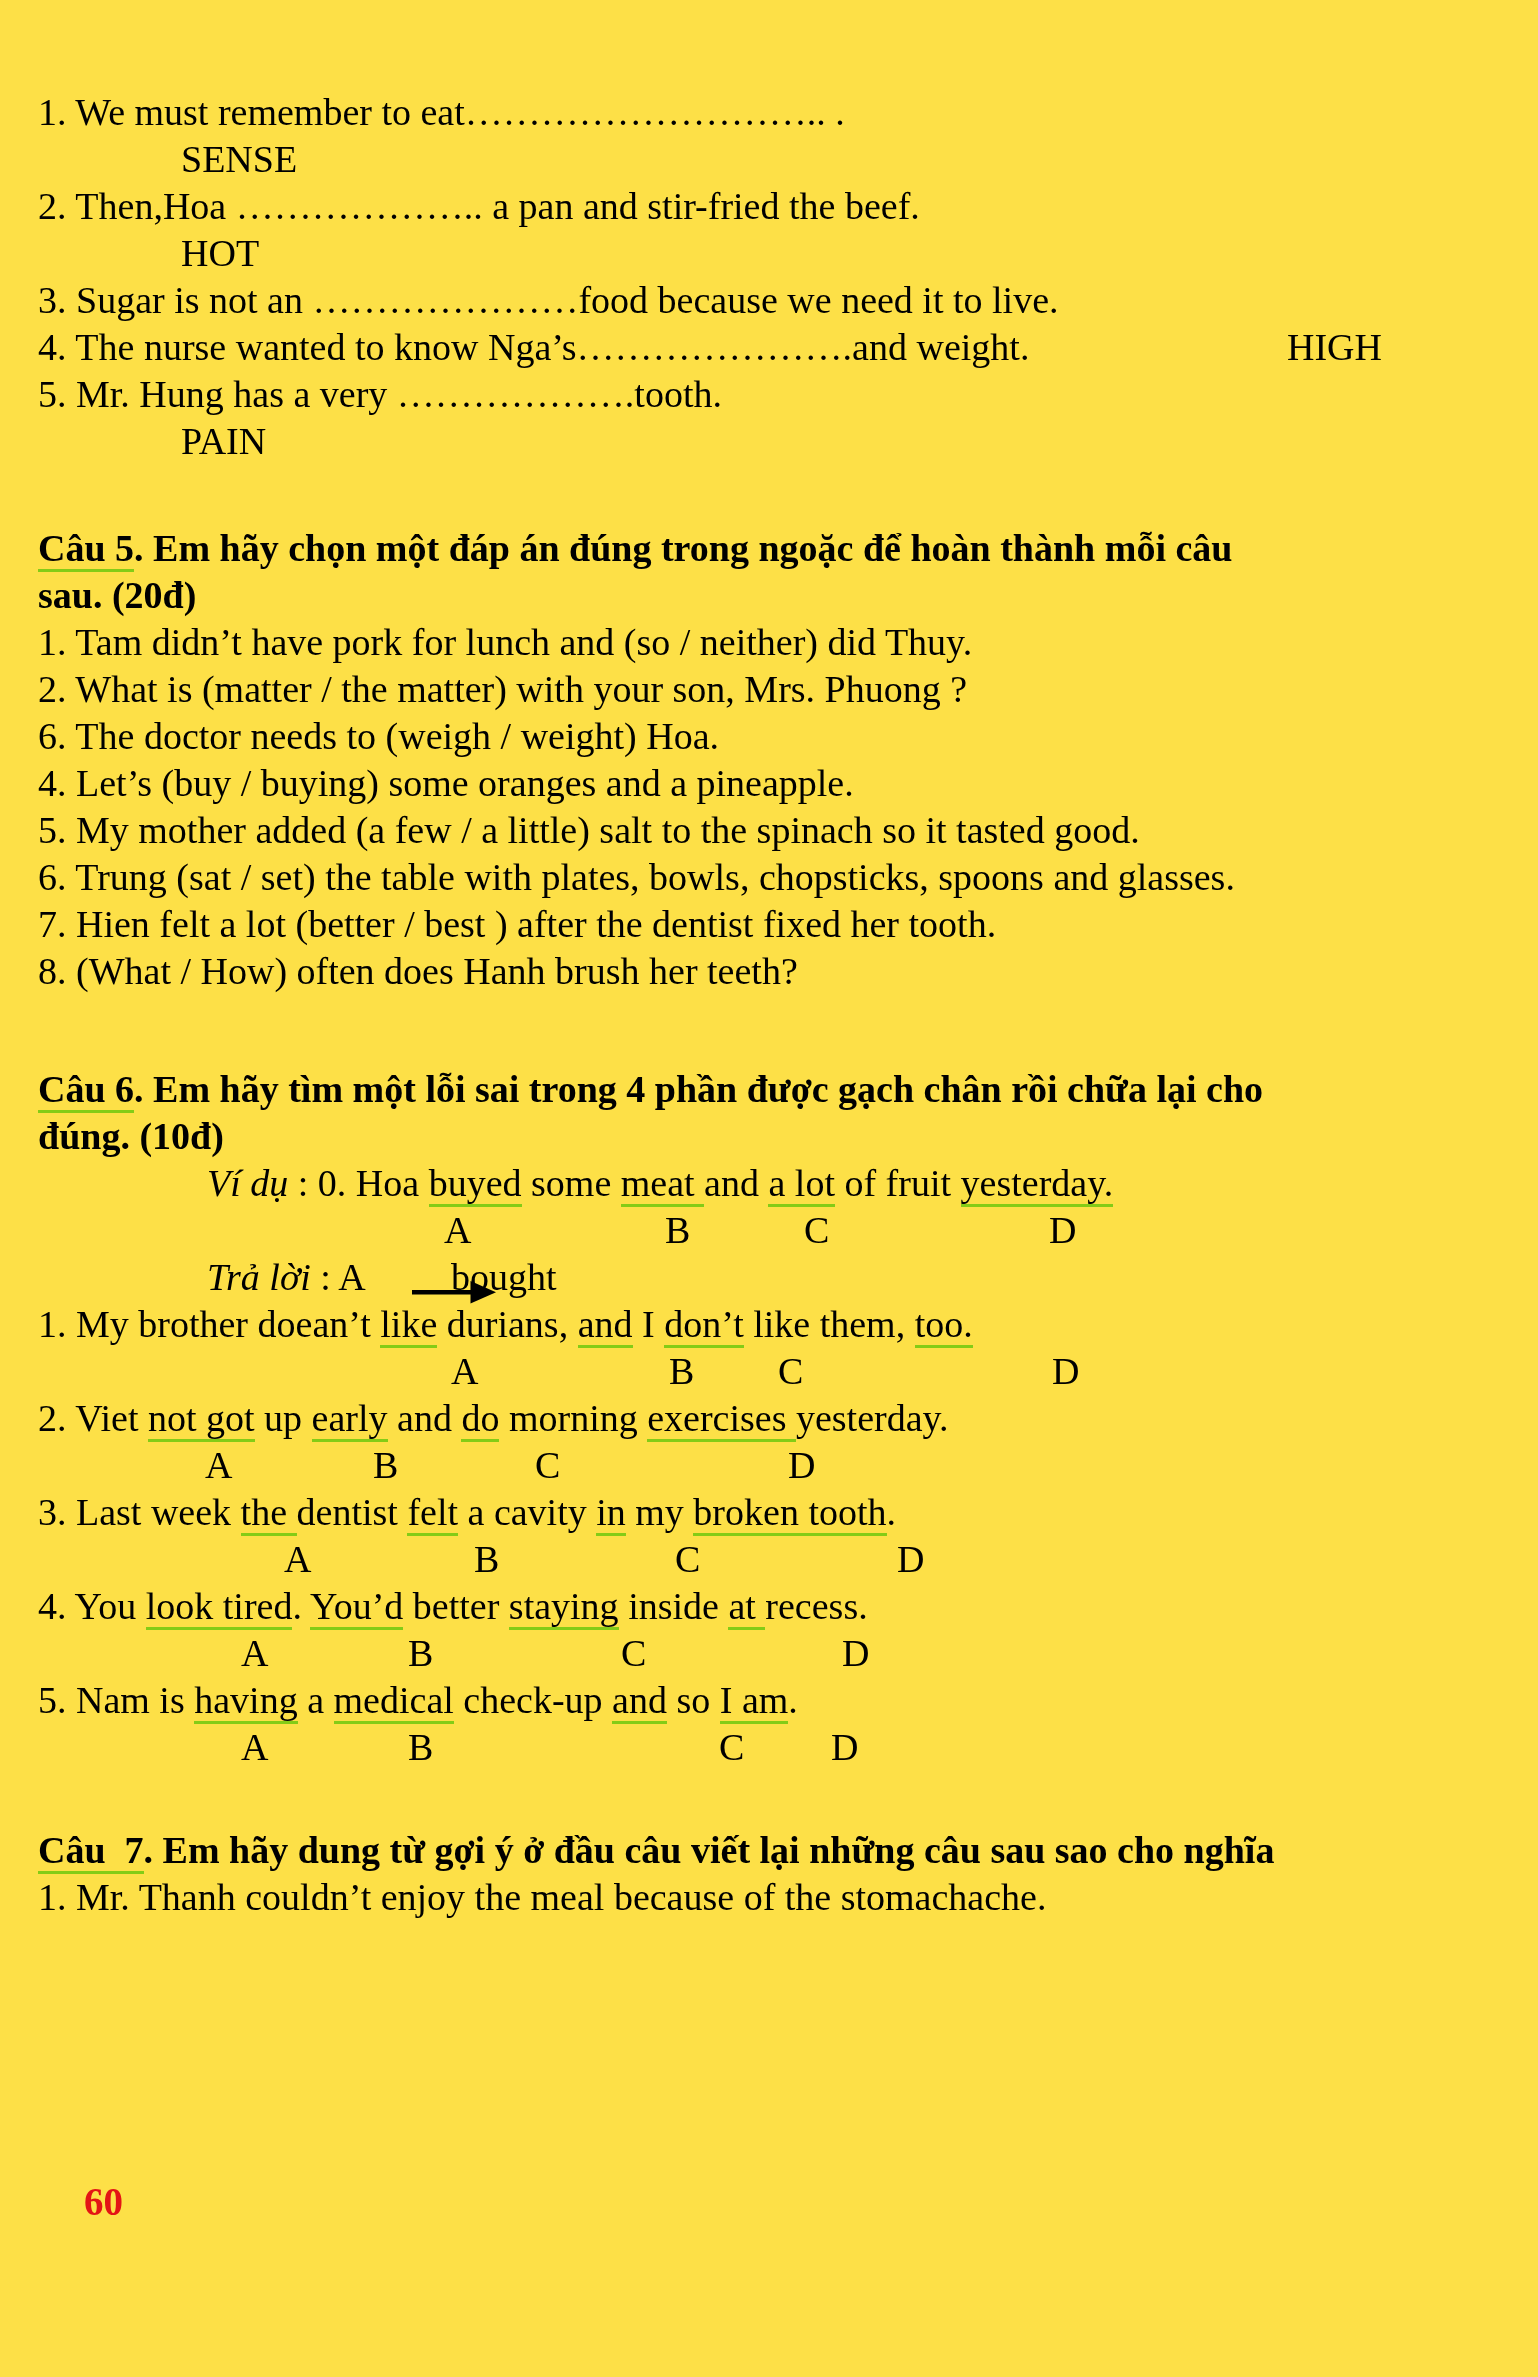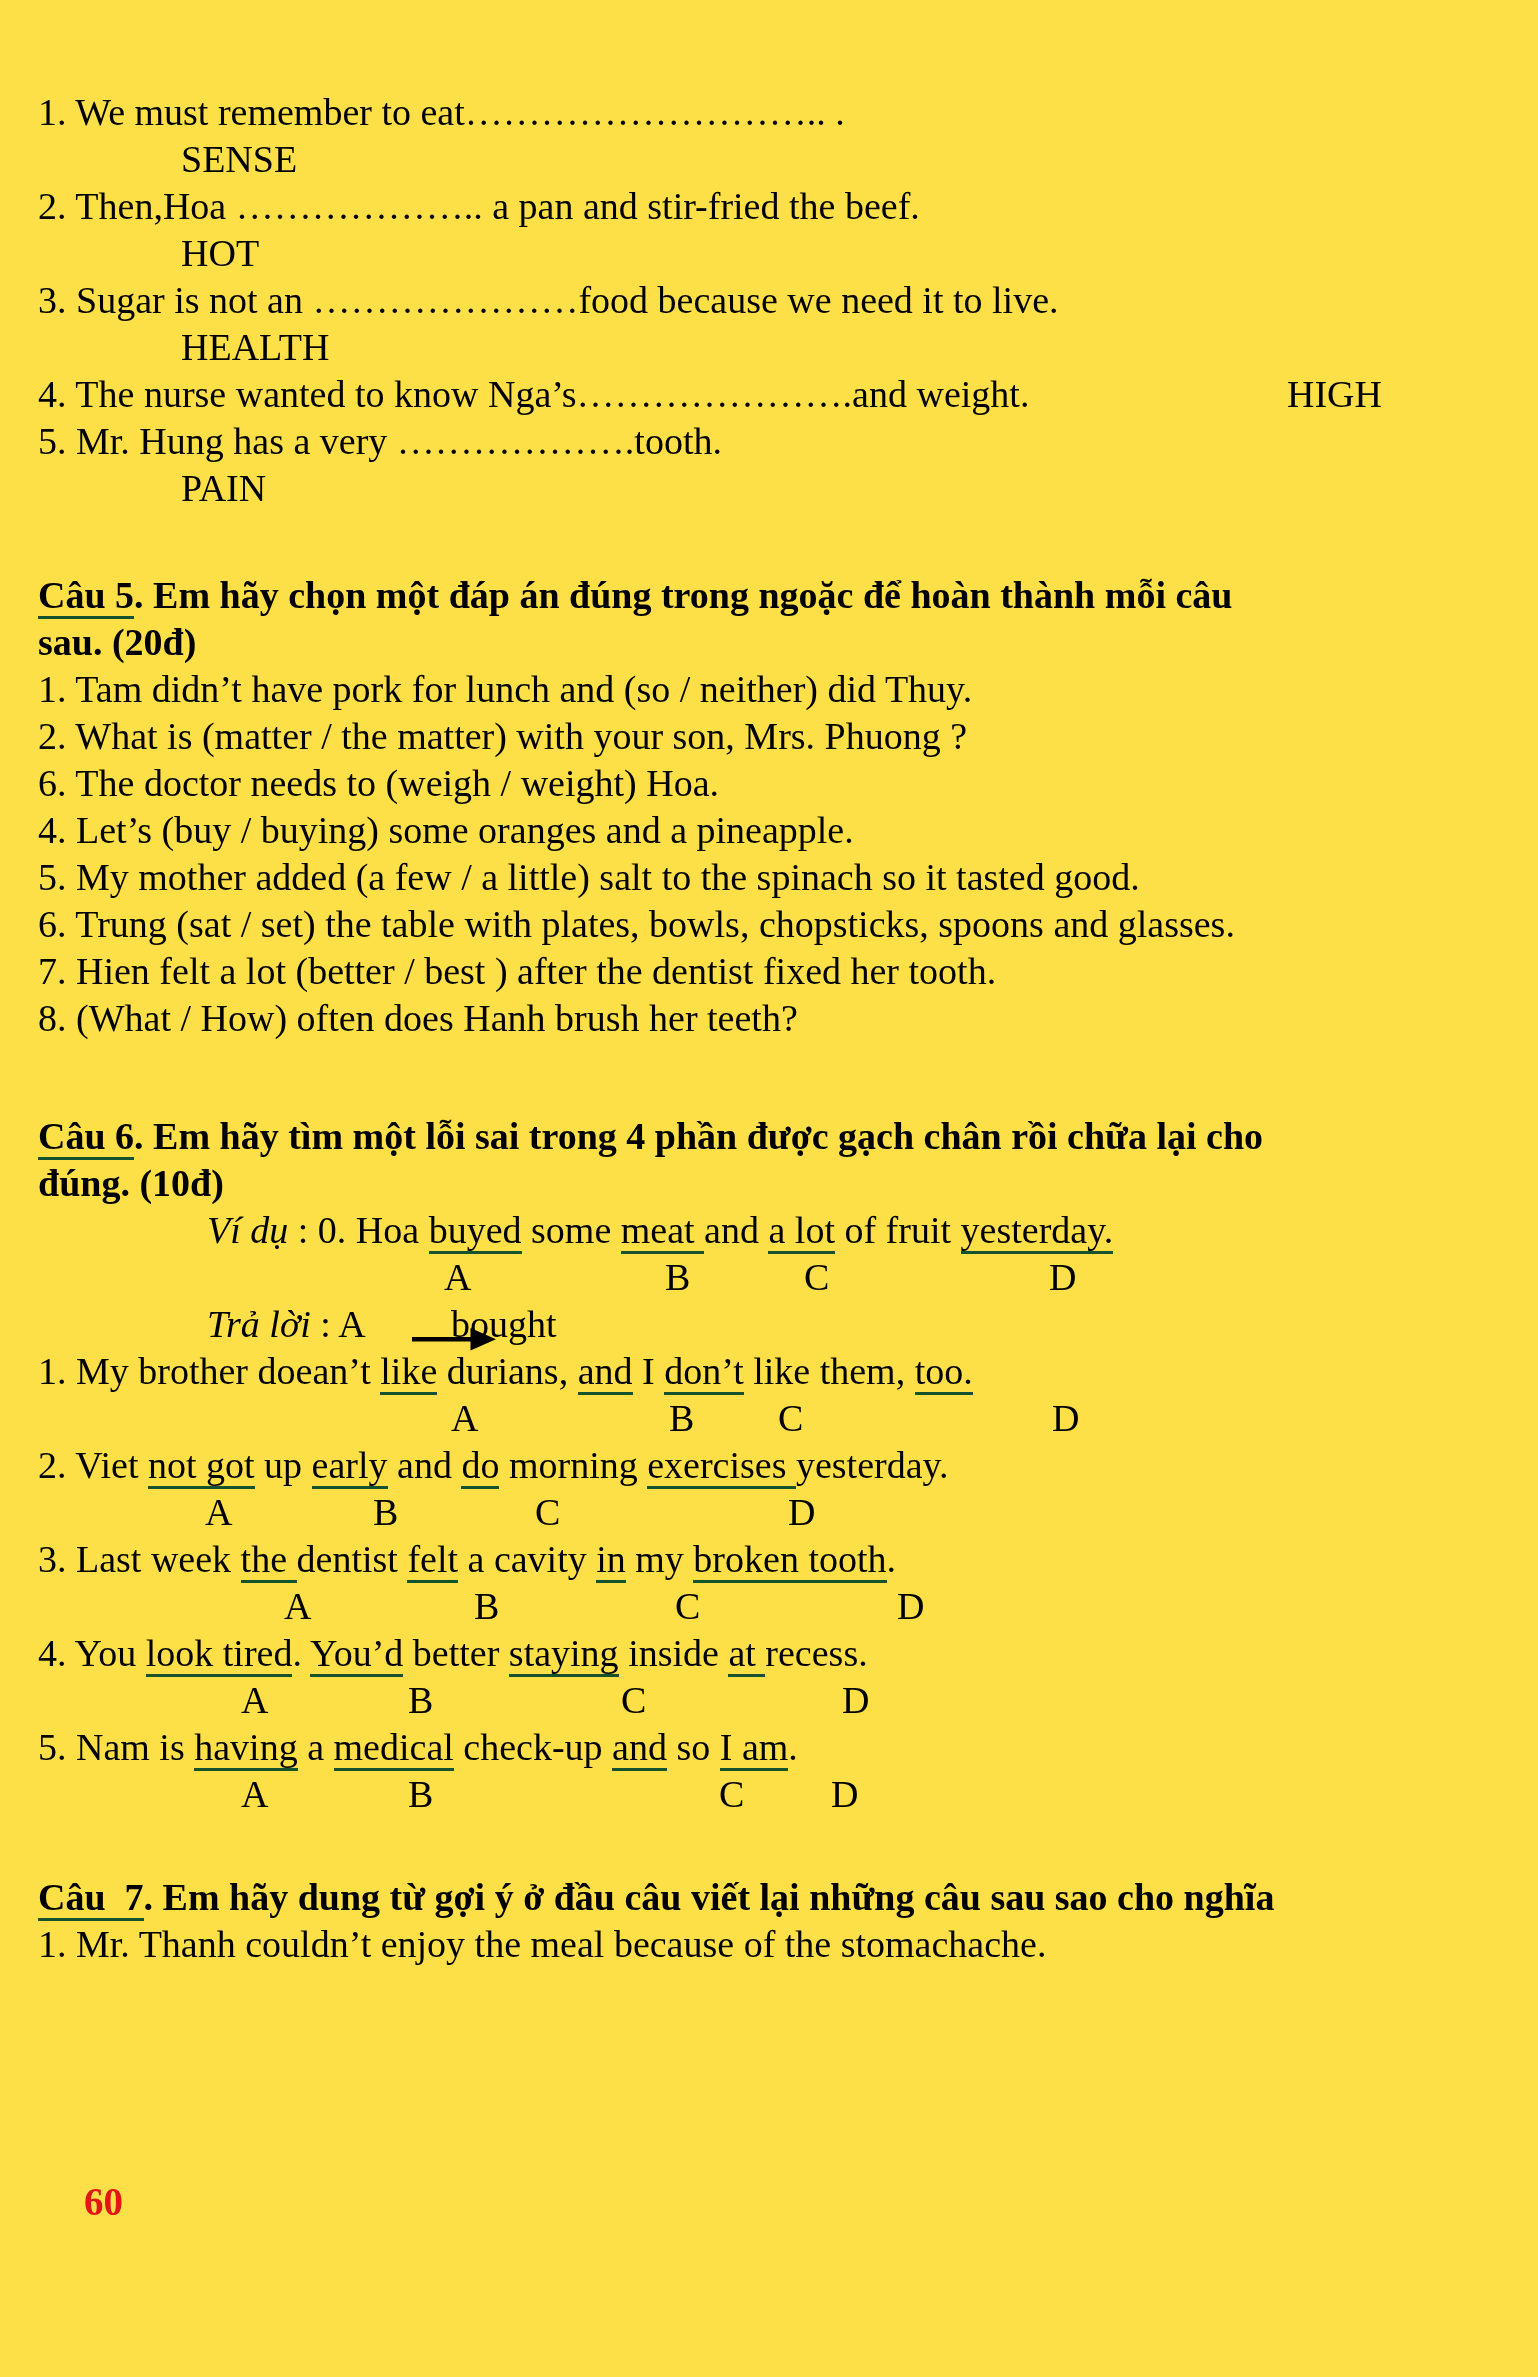--- a/index.html
+++ b/index.html
@@ -8,21 +8,21 @@
     position:relative;
     width:1539px; height:2377px;
     background:#fde047;
     color:#000000;
     font-family:"Liberation Serif","DejaVu Serif",serif;
     font-size:38px;
     overflow:hidden;
   }
   .doc { position:absolute; left:38px; top:89px; width:1471px; }
   .line { position:relative; height:47px; line-height:47px; white-space:pre; }
-  .u { border-bottom:3px solid #14532d; }
+  .u { border-bottom:3px solid #84cc16; }
   .b { font-weight:bold; }
   .i { font-style:italic;margin-left:22px; }
   .indent-cue  { padding-left:143px; }
   .indent-tab  { padding-left:147px; }
   .letters span { position:absolute; top:0; }
   .abs-cue { position:absolute; top:0; }
   .answer-word { position:absolute; top:0; }
   .answer-arrow { position:absolute; left:-39px; top:27px; }
   .page-number {
     position:absolute; left:84px; top:2179px;
@@ -33,21 +33,20 @@
 <body>
 
 <div class="page">
   <div class="doc" id="doc">
       <div>
         <div class="line"><span>1. We must remember to eat……………………….. .</span></div>
         <div class="line indent-cue"><span>SENSE</span></div>
         <div class="line"><span>2. Then,Hoa ……………….. a pan and stir-fried the beef.</span></div>
         <div class="line indent-cue"><span>HOT</span></div>
         <div class="line"><span>3. Sugar is not an …………………food because we need it to live.</span></div>
-        <div class="line indent-cue"><span>HEALTH</span></div>
         <div class="line"><span>4. The nurse wanted to know Nga’s………………….and weight.</span><span class="abs-cue" style="left: 1249px;">HIGH</span></div>
         <div class="line"><span>5. Mr. Hung has a very ……………….tooth.</span></div>
         <div class="line indent-cue"><span>PAIN</span></div>
       </div>
       <div style="height: 60px;"></div>
       <div class="line"><span class="u b">Câu 5</span><span class="b">. Em hãy chọn một đáp án đúng trong ngoặc để hoàn thành mỗi câu</span></div>
       <div class="line"><span class="b">sau. (20đ)</span></div>
       <div class="line"><span>1. Tam didn’t have pork for lunch and (so / neither) did Thuy.</span></div>
       <div class="line"><span>2. What is (matter / the matter) with your son, Mrs. Phuong ?</span></div>
       <div class="line"><span>6. The doctor needs to (weigh / weight) Hoa.</span></div>

